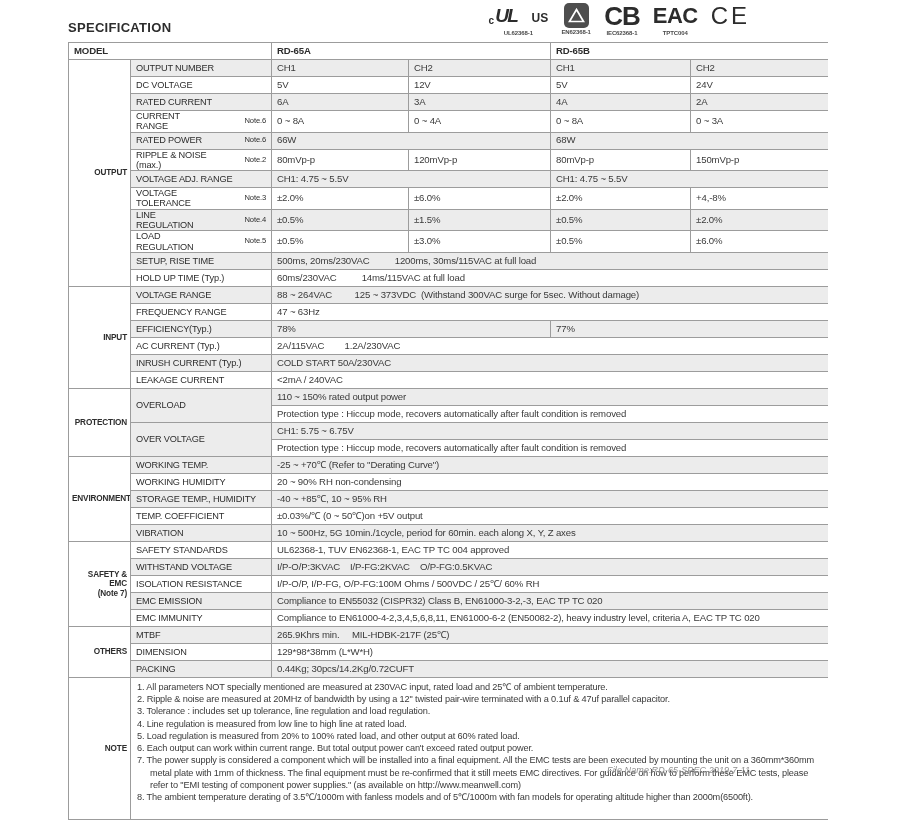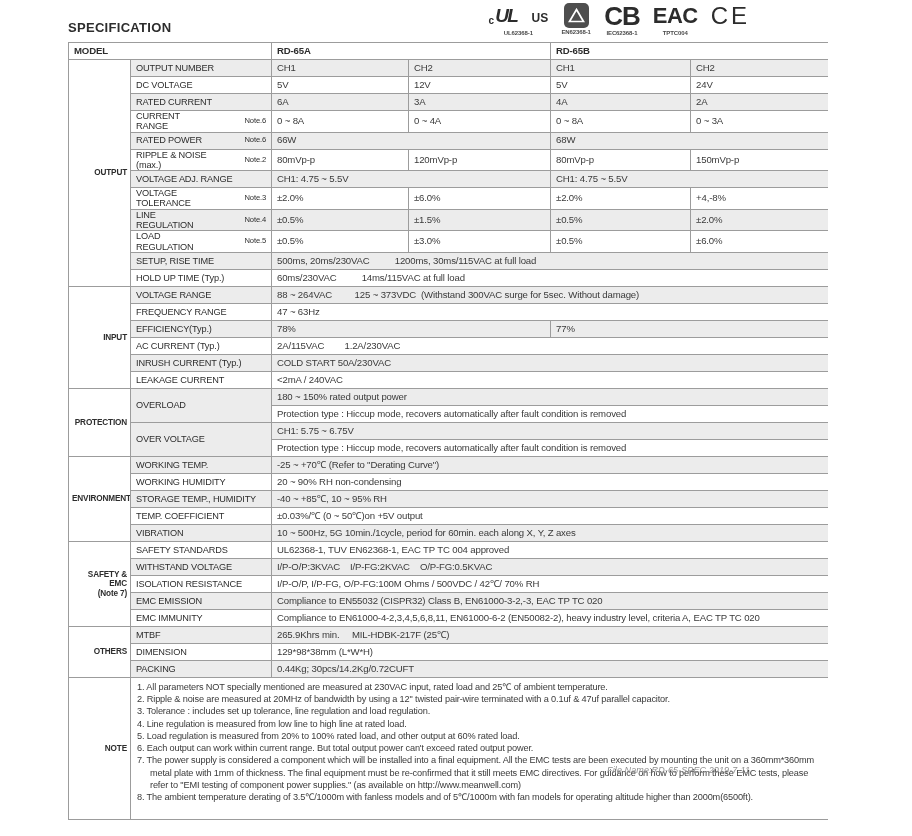--- a/index.html
+++ b/index.html
@@ -286,21 +286,21 @@
           </th>
           <td class="val" colspan="4">&lt;2mA / 240VAC</td>
         </tr>
         <tr class="shade">
           <th class="sec" rowspan="4">PROTECTION</th>
           <th class="param" rowspan="2">
             <div class="param-inner">
               <span class="p-name">OVERLOAD</span>
             </div>
           </th>
-          <td class="val" colspan="4">180 ~ 150% rated output power</td>
+          <td class="val" colspan="4">110 ~ 150% rated output power</td>
         </tr>
         <tr>
           <td class="val" colspan="4">Protection type : Hiccup mode, recovers automatically after fault condition is removed</td>
         </tr>
         <tr class="shade">
           <th class="param" rowspan="2">
             <div class="param-inner">
               <span class="p-name">OVER VOLTAGE</span>
             </div>
           </th>
@@ -368,21 +368,21 @@
             </div>
           </th>
           <td class="val" colspan="4">I/P-O/P:3KVAC    I/P-FG:2KVAC    O/P-FG:0.5KVAC</td>
         </tr>
         <tr>
           <th class="param">
             <div class="param-inner">
               <span class="p-name">ISOLATION RESISTANCE</span>
             </div>
           </th>
-          <td class="val" colspan="4">I/P-O/P, I/P-FG, O/P-FG:100M Ohms / 500VDC / 42℃/ 70% RH</td>
+          <td class="val" colspan="4">I/P-O/P, I/P-FG, O/P-FG:100M Ohms / 500VDC / 25℃/ 60% RH</td>
         </tr>
         <tr class="shade">
           <th class="param">
             <div class="param-inner">
               <span class="p-name">EMC EMISSION</span>
             </div>
           </th>
           <td class="val" colspan="4">Compliance to EN55032 (CISPR32) Class B, EN61000-3-2,-3, EAC TP TC 020</td>
         </tr>
         <tr>

